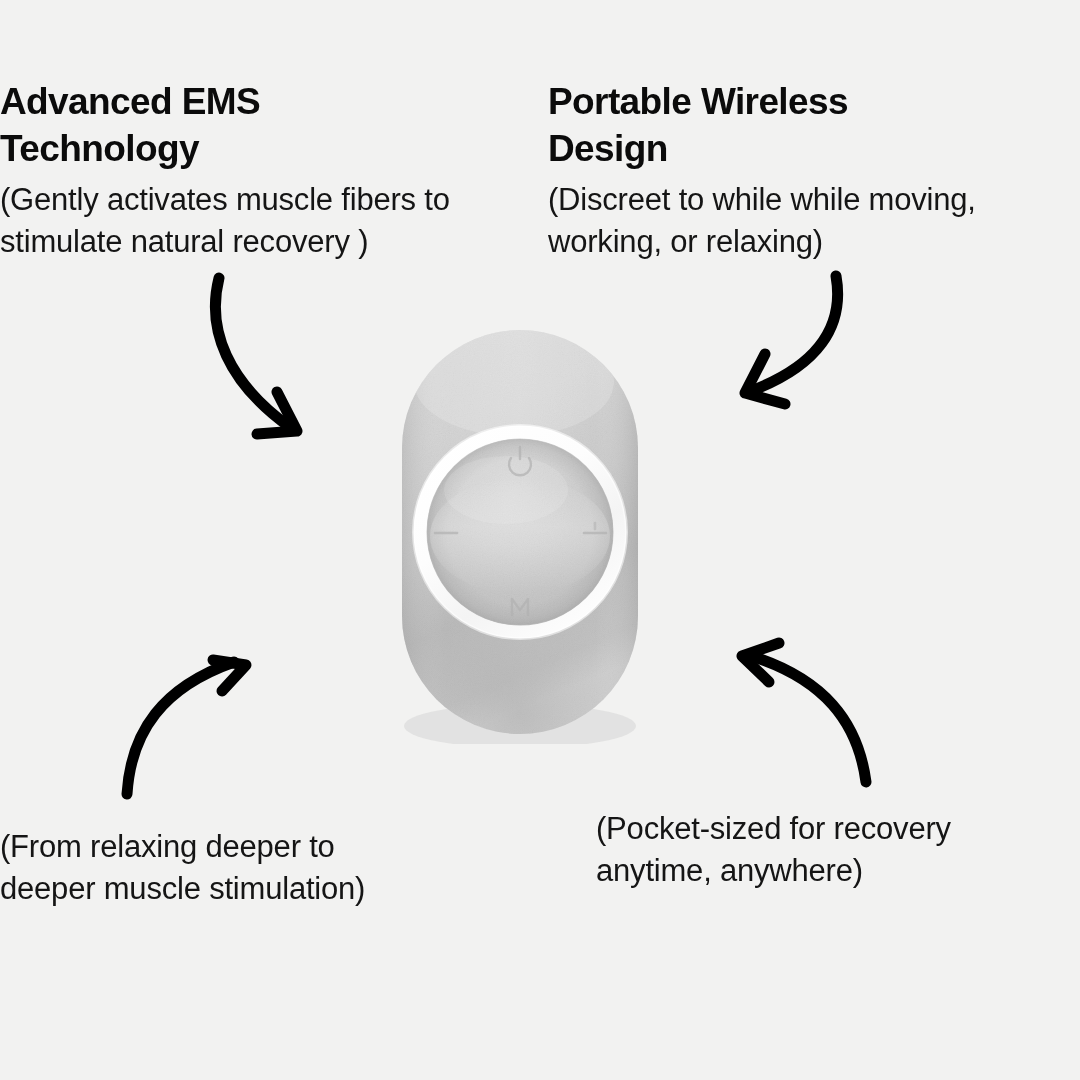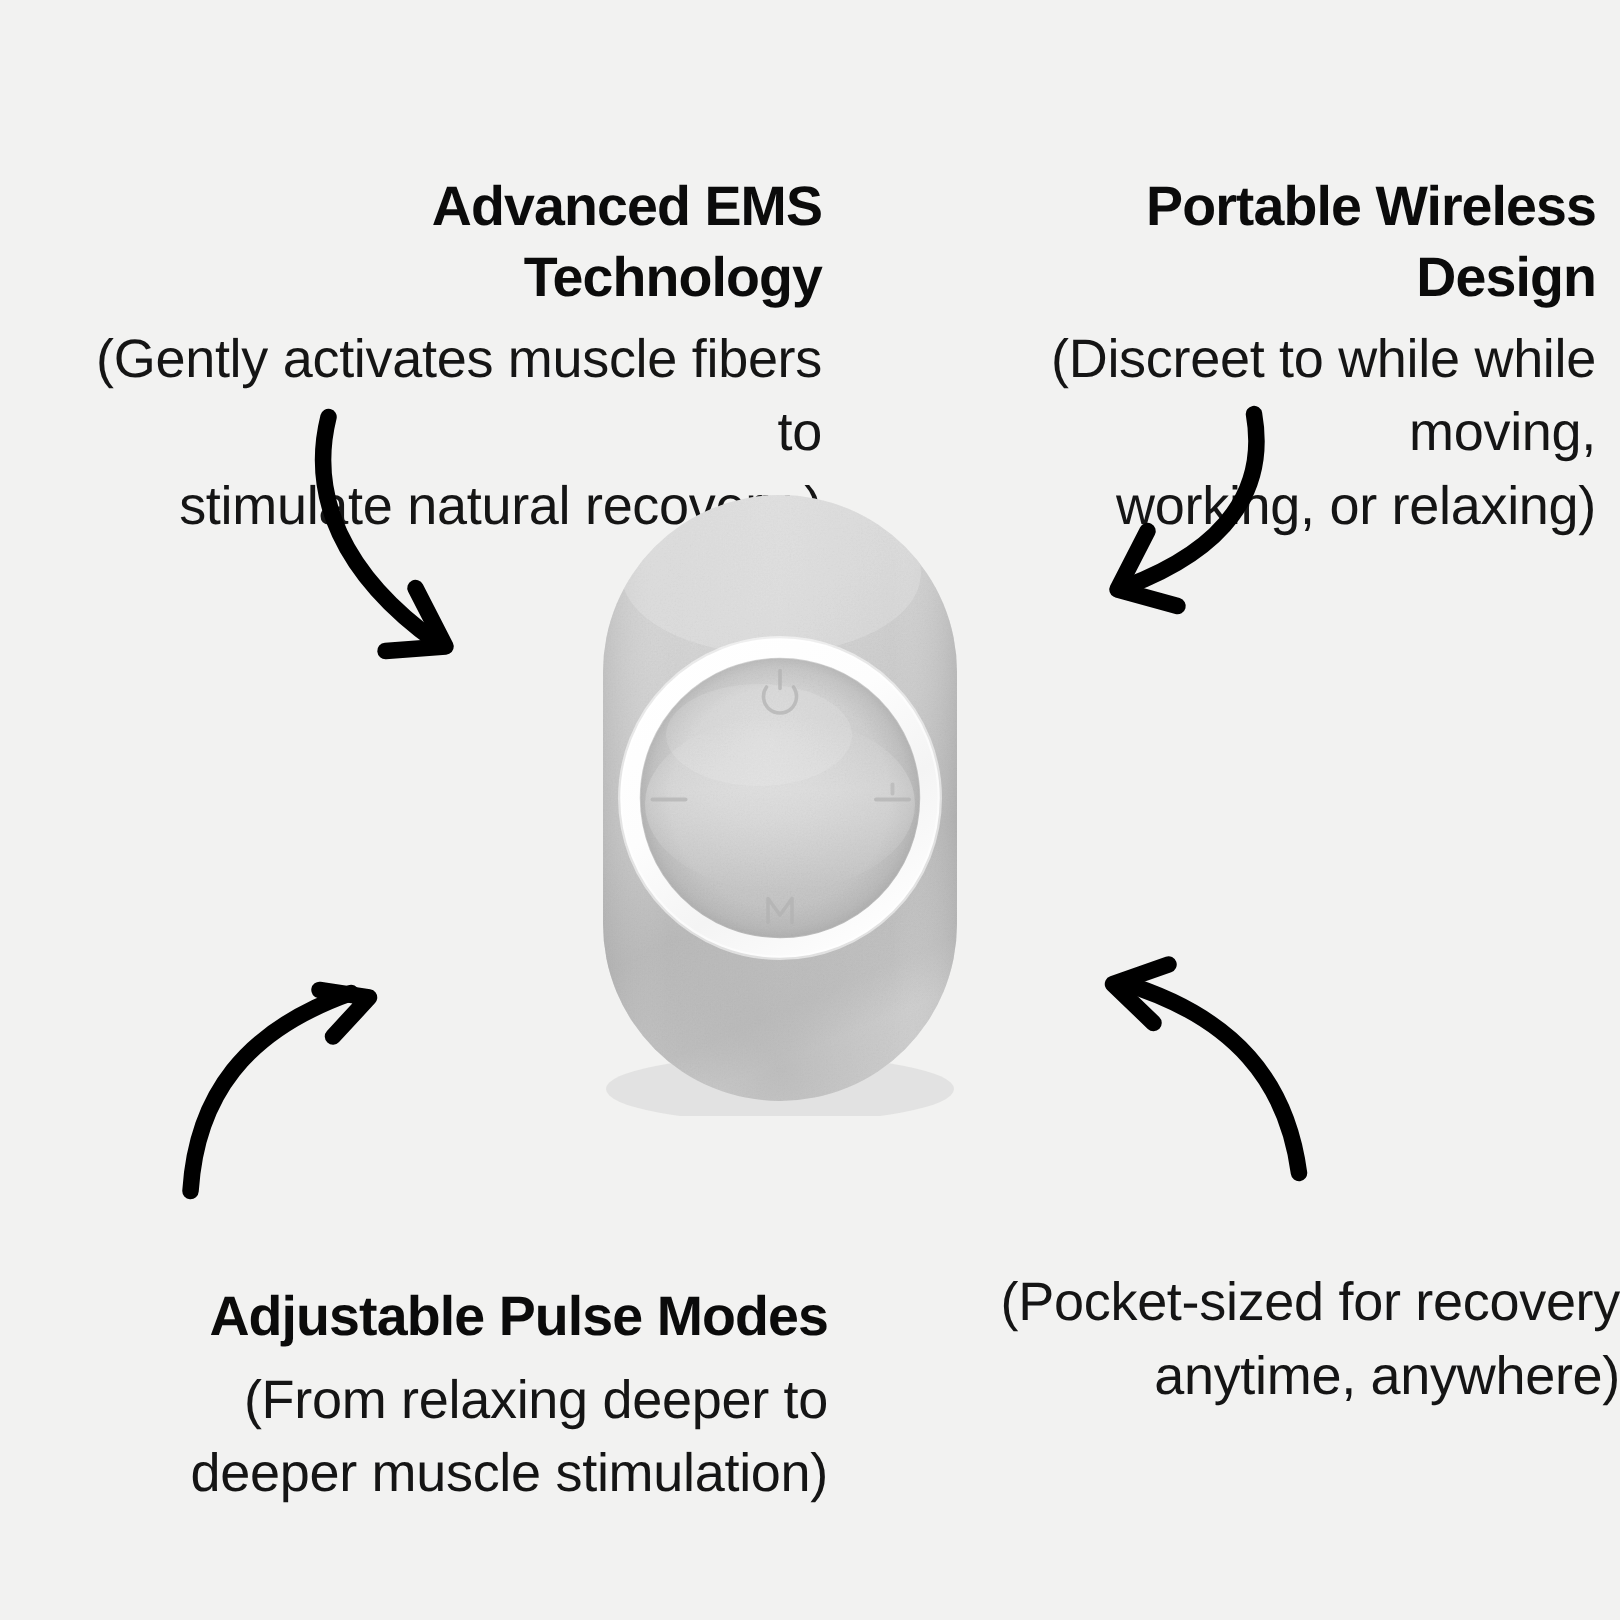--- a/index.html
+++ b/index.html
@@ -18,44 +18,42 @@
   #infographic {
     position: absolute;
     inset: 0;
     width: 1080px;
     height: 1080px;
   }
 
   
   .feature {
     position: absolute;
-    text-align: right;
+    text-align: left;
     color: #0c0c0c;
-    margin-top: 36px;
   }
   .feature .f-title {
     font-family: "Liberation Sans", sans-serif;
     font-weight: 700;
     font-size: 37px;
     line-height: 1.28;
     letter-spacing: -0.6px;
     color: #0b0b0b;
     margin: 0;
     white-space: pre-line;
   }
   .feature .f-desc {
     font-family: "Liberation Sans", sans-serif;
     font-weight: 300;
-    font-size: 36px;
+    font-size: 31px;
     line-height: 1.36;
     letter-spacing: -0.2px;
     color: #151515;
     margin: 6px 0 0 0;
     white-space: pre-line;
-    padding-left: 44px;
   }
 
   #feature-ems        { left: 0px;   top: 78px;  width: 548px; }
   #feature-portable   { left: 548px; top: 78px;  width: 516px; }
   #feature-pulse      { left: 0px;   top: 818px; width: 552px; }
   #feature-recharge   { left: 596px; top: 798px; width: 484px; }
 
   #feature-recharge .f-desc { margin-top: 10px; }
   #feature-pulse .f-desc    { margin-top: 8px; }
 
@@ -90,21 +88,20 @@
   </div>
 
   <div class="feature" id="feature-portable">
     <div class="f-title">Portable Wireless
 Design</div>
     <div class="f-desc">(Discreet to while while moving,
 working, or relaxing)</div>
   </div>
 
   <div class="feature" id="feature-pulse">
-    <div class="f-title">Adjustable Pulse Modes</div>
     <div class="f-desc">(From relaxing deeper to
 deeper muscle stimulation)</div>
   </div>
 
   <div class="feature" id="feature-recharge">
     <div class="f-desc">(Pocket-sized for recovery
 anytime, anywhere)</div>
   </div>
 
   <svg class="arrow-layer" viewBox="0 0 1080 1080">

